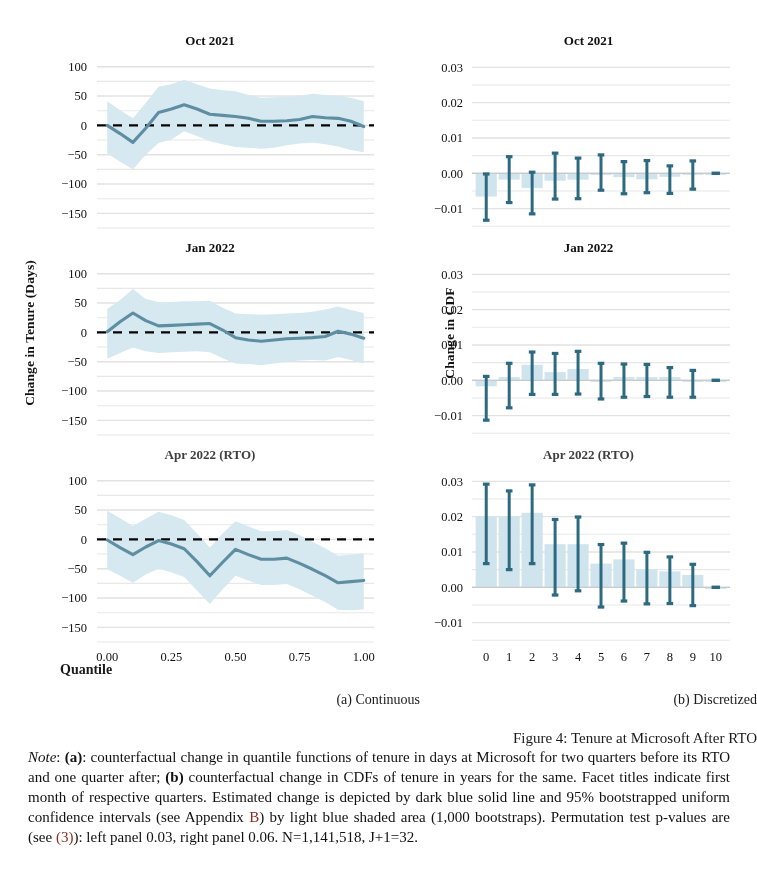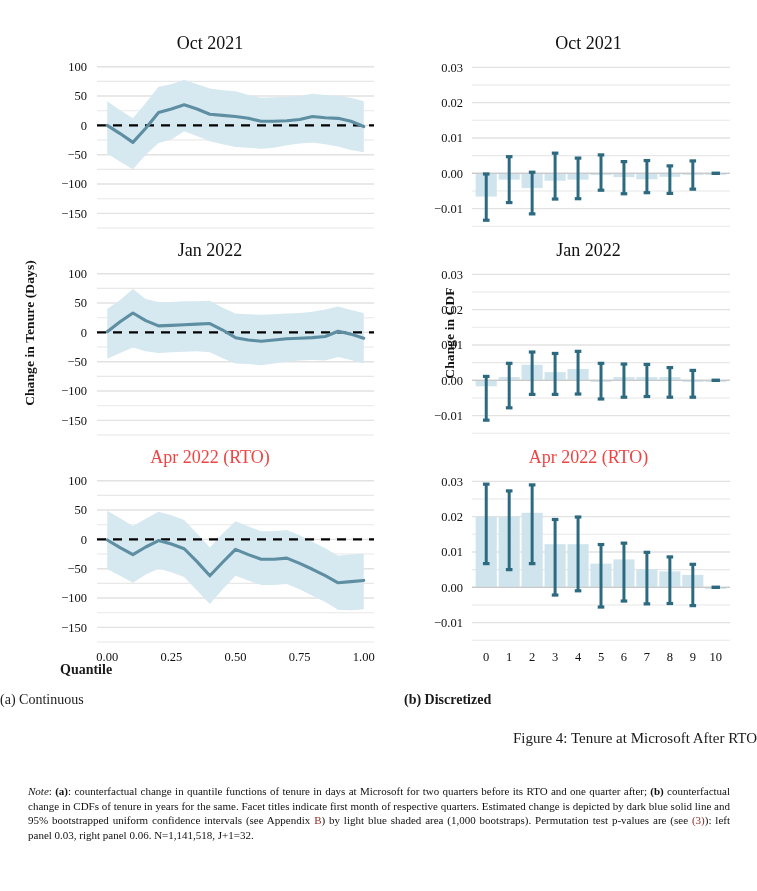--- a/index.html
+++ b/index.html
@@ -60,25 +60,26 @@
     position: absolute;
     left: 0;
     width: 100%;
   }
   .facet-title {
     position: absolute;
     top: 0;
     left: 0;
     width: 100%;
     text-align: center;
-    font-size: 18px;
+    font-size: 13px;
     color: #111;
     white-space: nowrap;
-  }
-  .facet-title.rto { color: #ef4444; }
+    font-weight: bold;
+  }
+  .facet-title.rto { color: #404040; }
 
   .plotbox {
     position: absolute;
     overflow: visible;
     text-align: right;
   }
   svg { display: block; overflow: visible; }
 
   .tick-label {
     font-family: "Liberation Serif", "DejaVu Serif", serif;
@@ -90,42 +91,42 @@
   .subcaps {
     position: absolute;
     top: 692px;
     left: 0;
     width: 757px;
     height: 28px;
   }
   .subcap {
     position: absolute;
     font-size: 14px;
-    text-align: left;
+    text-align: right;
     white-space: nowrap;
   }
   .subcap-a { left: 0;   width: 420px; }
-  .subcap-b { left: 404px; width: 337px; font-weight: bold; }
+  .subcap-b { left: 420px; width: 337px; }
 
   .fig-caption {
     position: absolute;
     top: 730px;
     left: 0;
     width: 757px;
     text-align: right;
     font-size: 15px;
     white-space: nowrap;
   }
 
   .note {
     position: absolute;
-    top: 784px;
+    top: 748px;
     left: 28px;
     width: 702px;
-    font-size: 11px;
+    font-size: 15px;
     line-height: 1.33;
     text-align: justify;
     text-justify: inter-word;
     color: #111;
   }
   .note i { font-style: italic; }
   .note b { font-weight: bold; }
   .note .ref { color: #8b2b20; }
 </style>
 </head>

